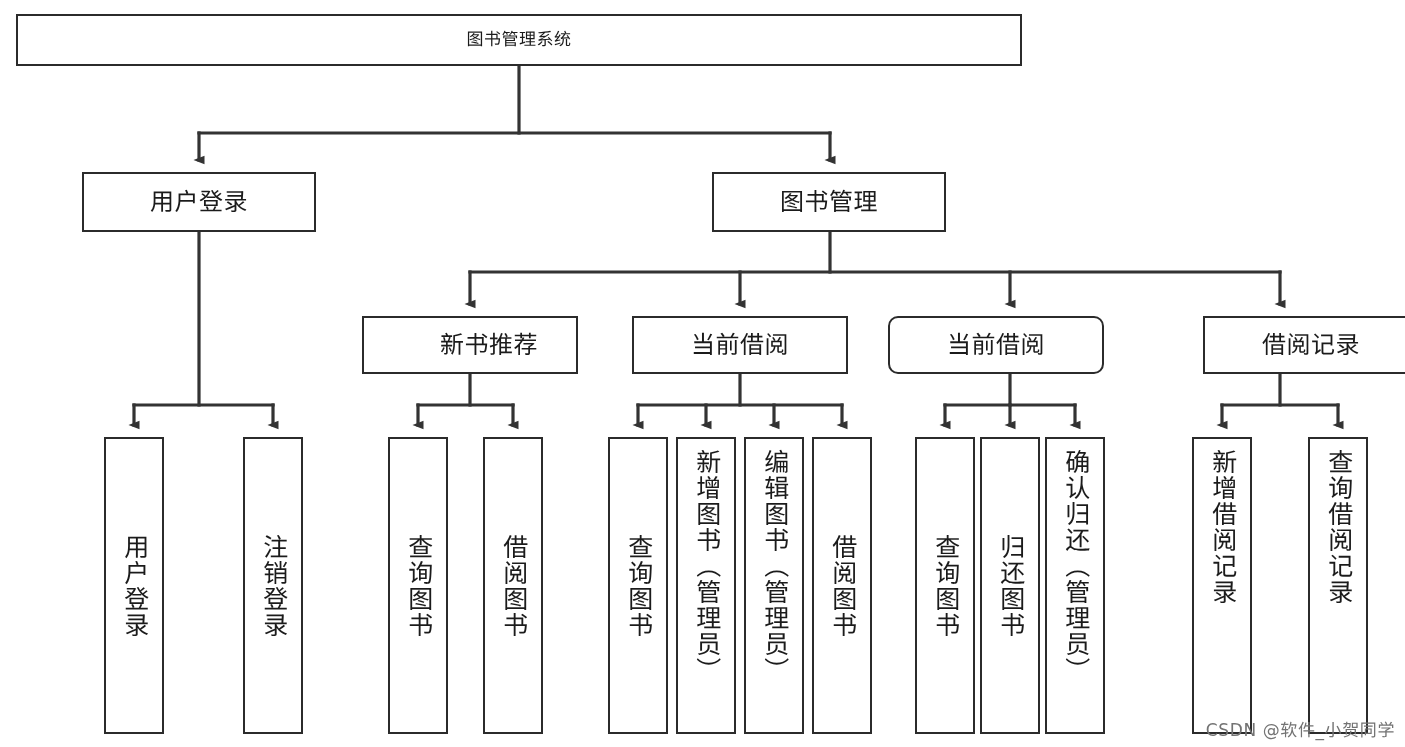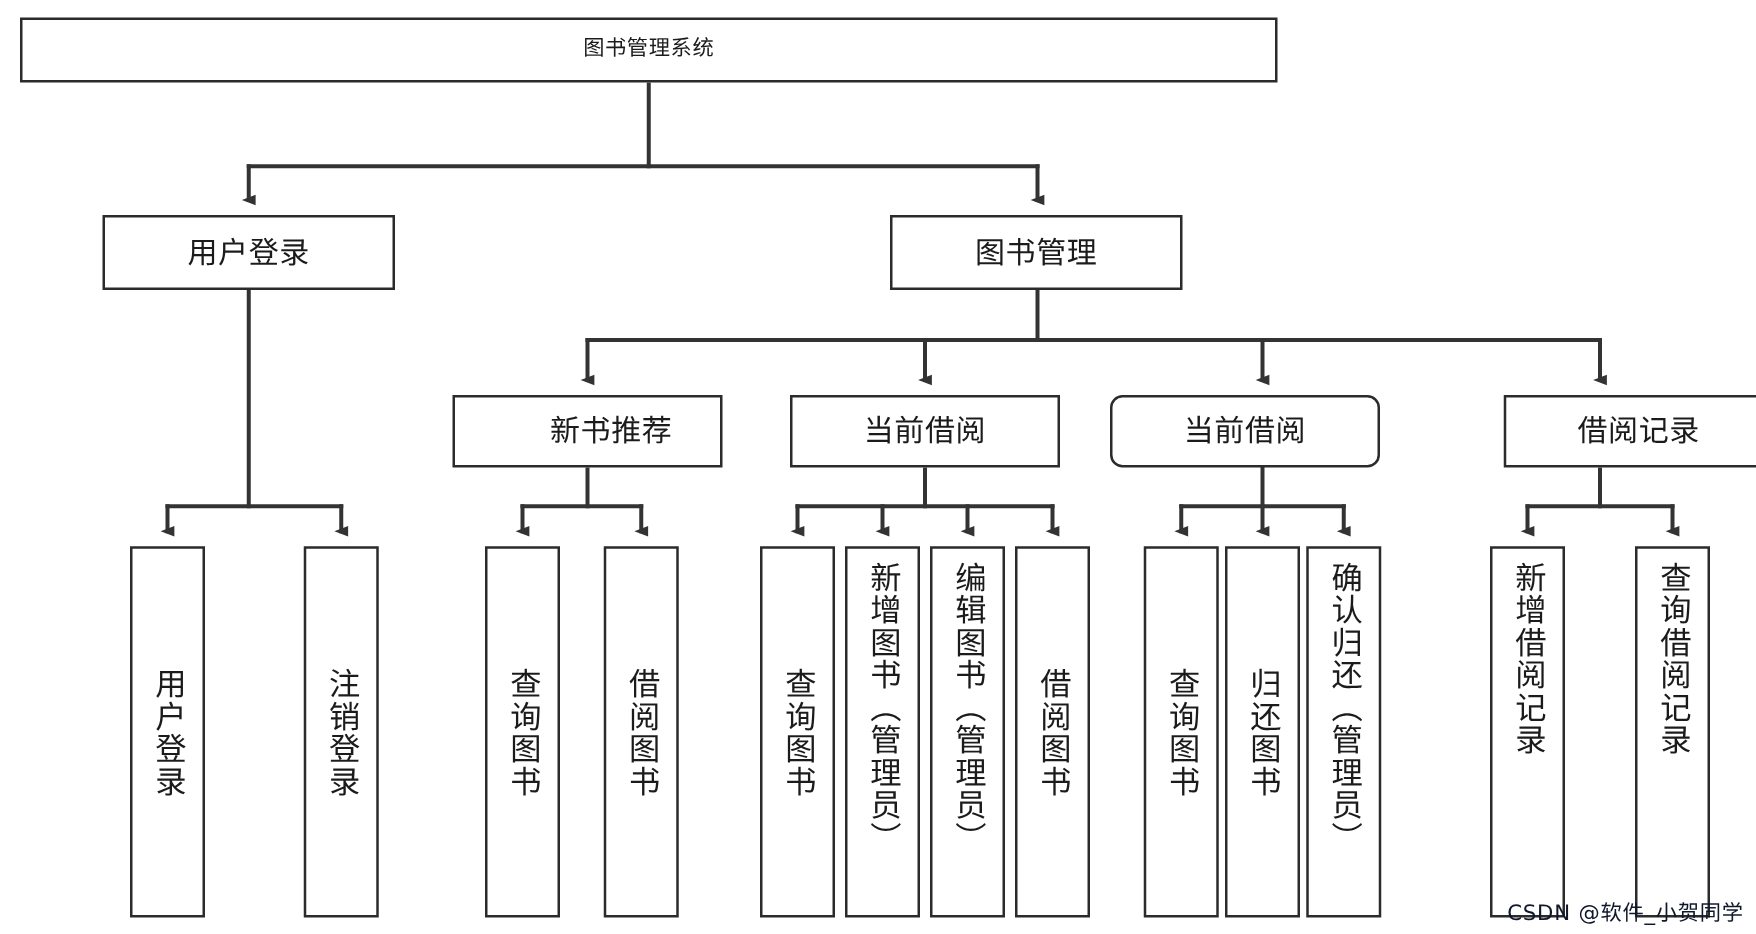--- a/index.html
+++ b/index.html
@@ -64,21 +64,21 @@
   }
   .node-leaf.leaf-short {
     align-items: center;
     padding-top: 0;
   }
   #watermark {
     position: absolute;
     right: 10px;
     bottom: 6px;
     font-size: 17px;
-    color: #0f172a;
+    color: #737373;
     letter-spacing: 0.6px;
     white-space: nowrap;
     pointer-events: none;
     margin-left: 34px;
   }
 </style>
 </head>
 <body>
 
 <div id="diagram-root">

